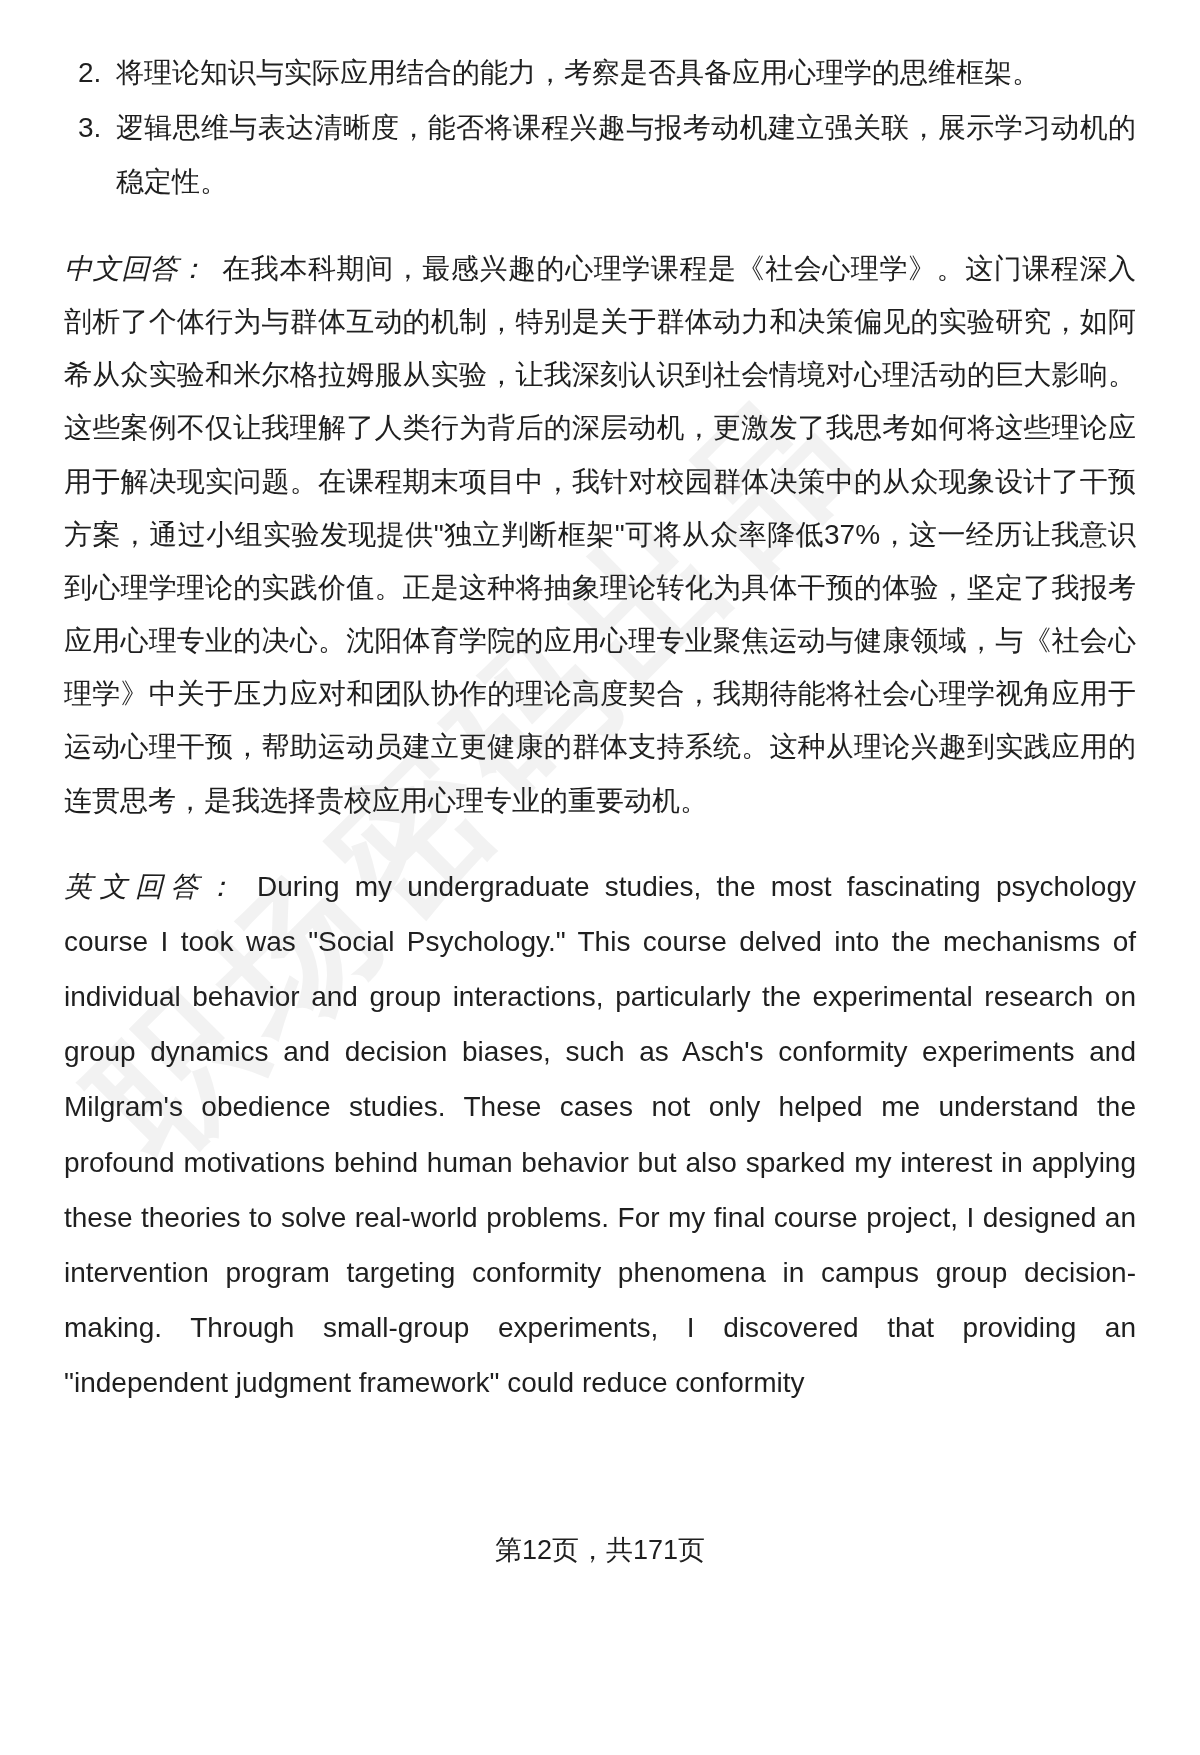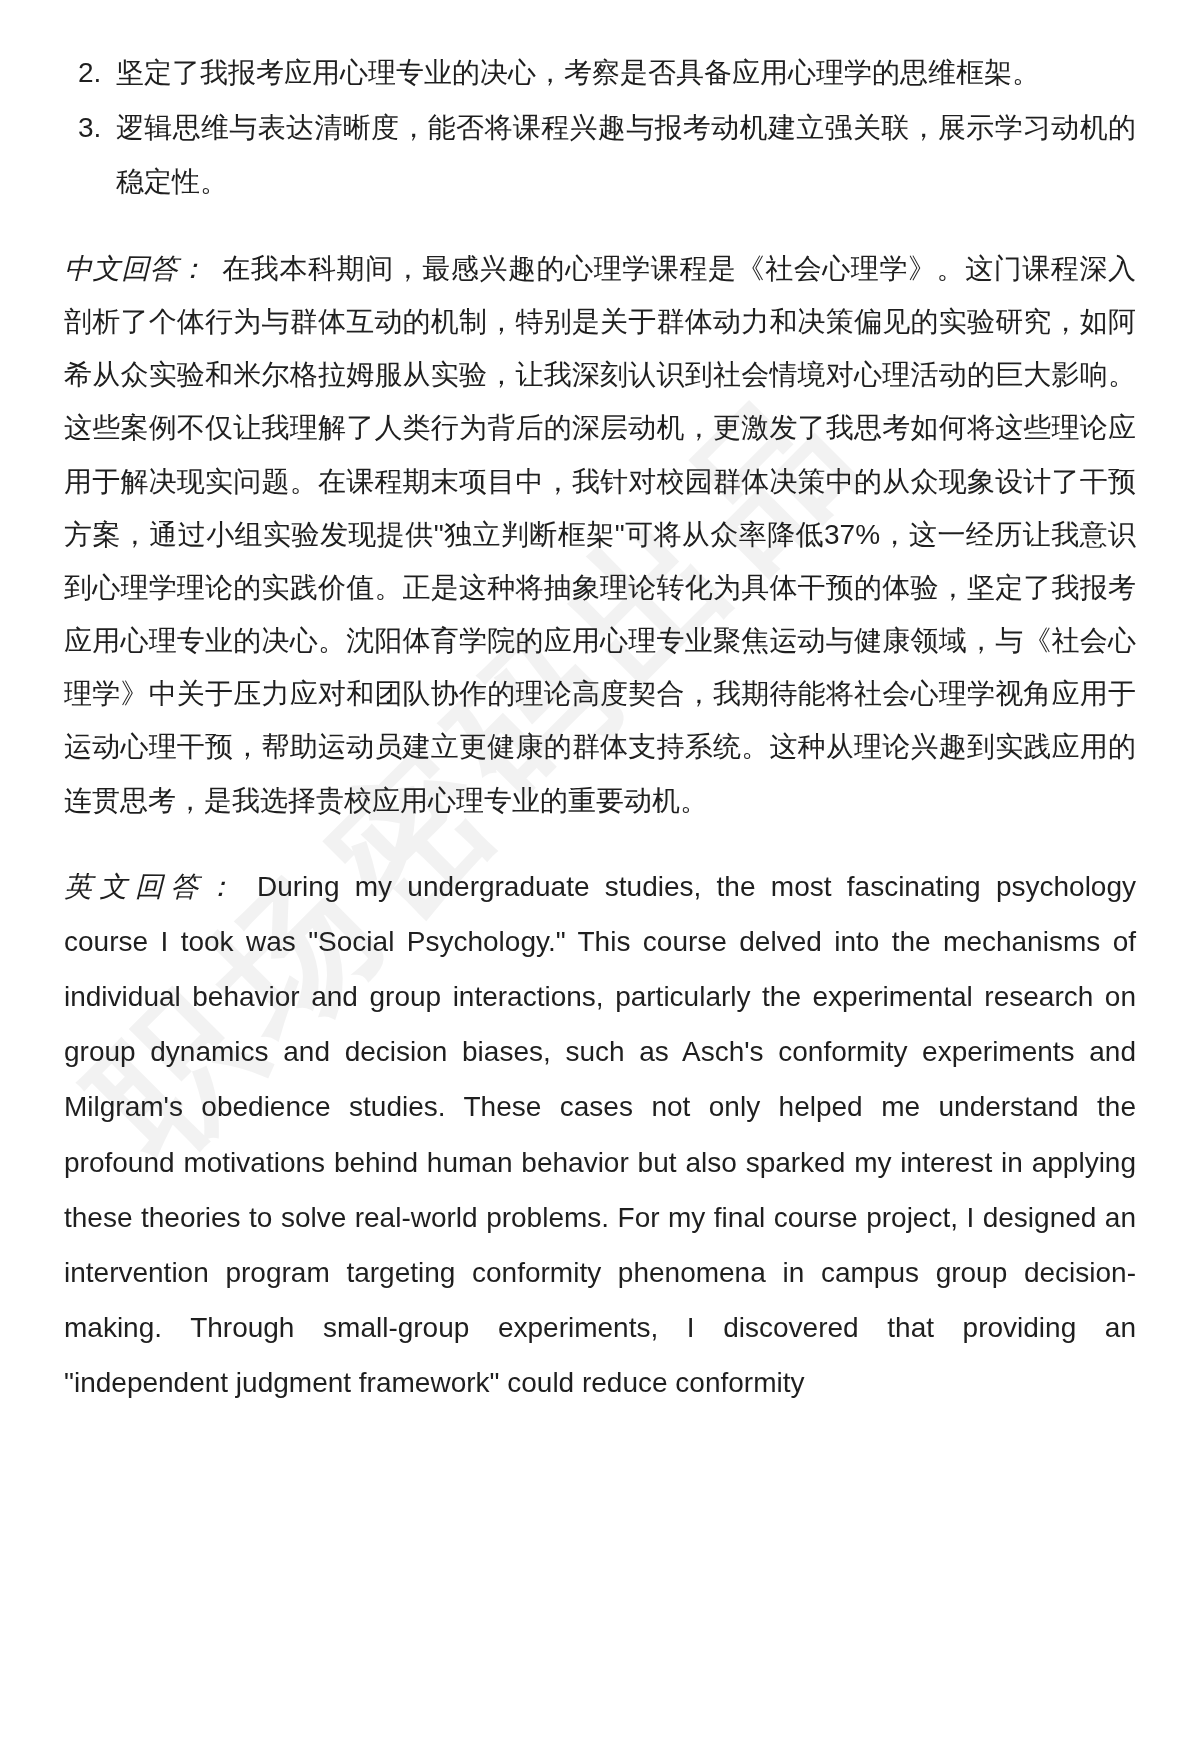--- a/index.html
+++ b/index.html
@@ -81,32 +81,33 @@
 
 <div class="page">
 
   <div class="watermark">职场密码出品</div>
 
   <div class="content">
 
     <div class="list">
       <div class="list-item">
         <span class="num">2.</span>
-        <span class="li-text">坚定了我报考应用心理专业的决心，考察是否具备应用心理学的思维框架。</span>
+        <span class="li-text">将理论知识与实际应用结合的能力，考察是否具备应用心理学的思维框架。</span>
       </div>
       <div class="list-item">
         <span class="num">3.</span>
         <span class="li-text">逻辑思维与表达清晰度，能否将课程兴趣与报考动机建立强关联，展示学习动机的稳定性。</span>
       </div>
     </div>
 
     <p class="para zh">
       <span class="label">中文回答：</span><span>在我本科期间，最感兴趣的心理学课程是《社会心理学》。这门课程深入剖析了个体行为与群体互动的机制，特别是关于群体动力和决策偏见的实验研究，如阿希从众实验和米尔格拉姆服从实验，让我深刻认识到社会情境对心理活动的巨大影响。这些案例不仅让我理解了人类行为背后的深层动机，更激发了我思考如何将这些理论应用于解决现实问题。在课程期末项目中，我针对校园群体决策中的从众现象设计了干预方案，通过小组实验发现提供"独立判断框架"可将从众率降低37%，这一经历让我意识到心理学理论的实践价值。正是这种将抽象理论转化为具体干预的体验，坚定了我报考应用心理专业的决心。沈阳体育学院的应用心理专业聚焦运动与健康领域，与《社会心理学》中关于压力应对和团队协作的理论高度契合，我期待能将社会心理学视角应用于运动心理干预，帮助运动员建立更健康的群体支持系统。这种从理论兴趣到实践应用的连贯思考，是我选择贵校应用心理专业的重要动机。</span>
     </p>
 
     <p class="para en">
       <span class="label">英文回答：</span><span>During my undergraduate studies, the most fascinating psychology course I took was "Social Psychology." This course delved into the mechanisms of individual behavior and group interactions, particularly the experimental research on group dynamics and decision biases, such as Asch's conformity experiments and Milgram's obedience studies. These cases not only helped me understand the profound motivations behind human behavior but also sparked my interest in applying these theories to solve real-world problems. For my final course project, I designed an intervention program targeting conformity phenomena in campus group decision-making. Through small-group experiments, I discovered that providing an "independent judgment framework" could reduce conformity</span>
     </p>
 
   </div>
 
+  <div class="footer">第12页，共171页</div>
 
 </div>
 
 </body></html>

